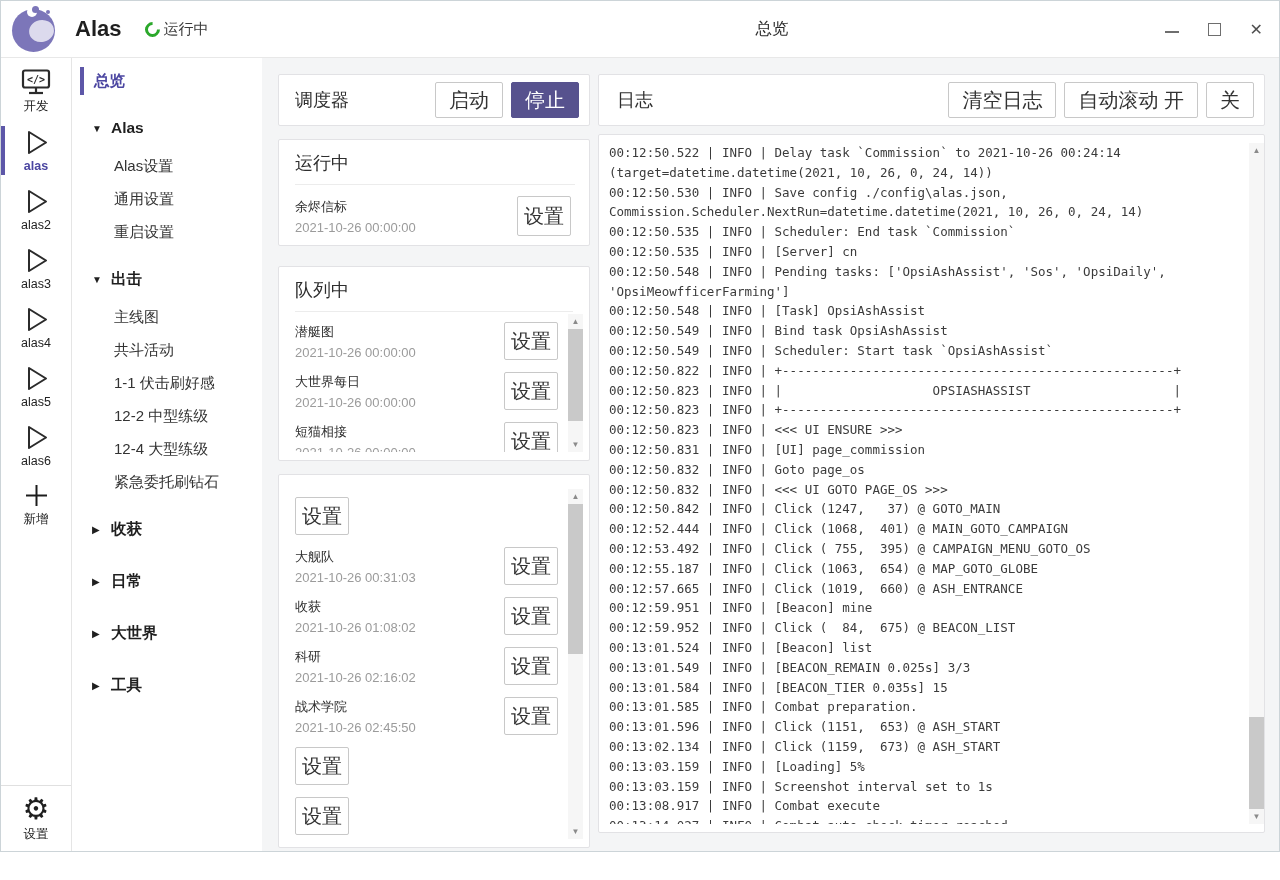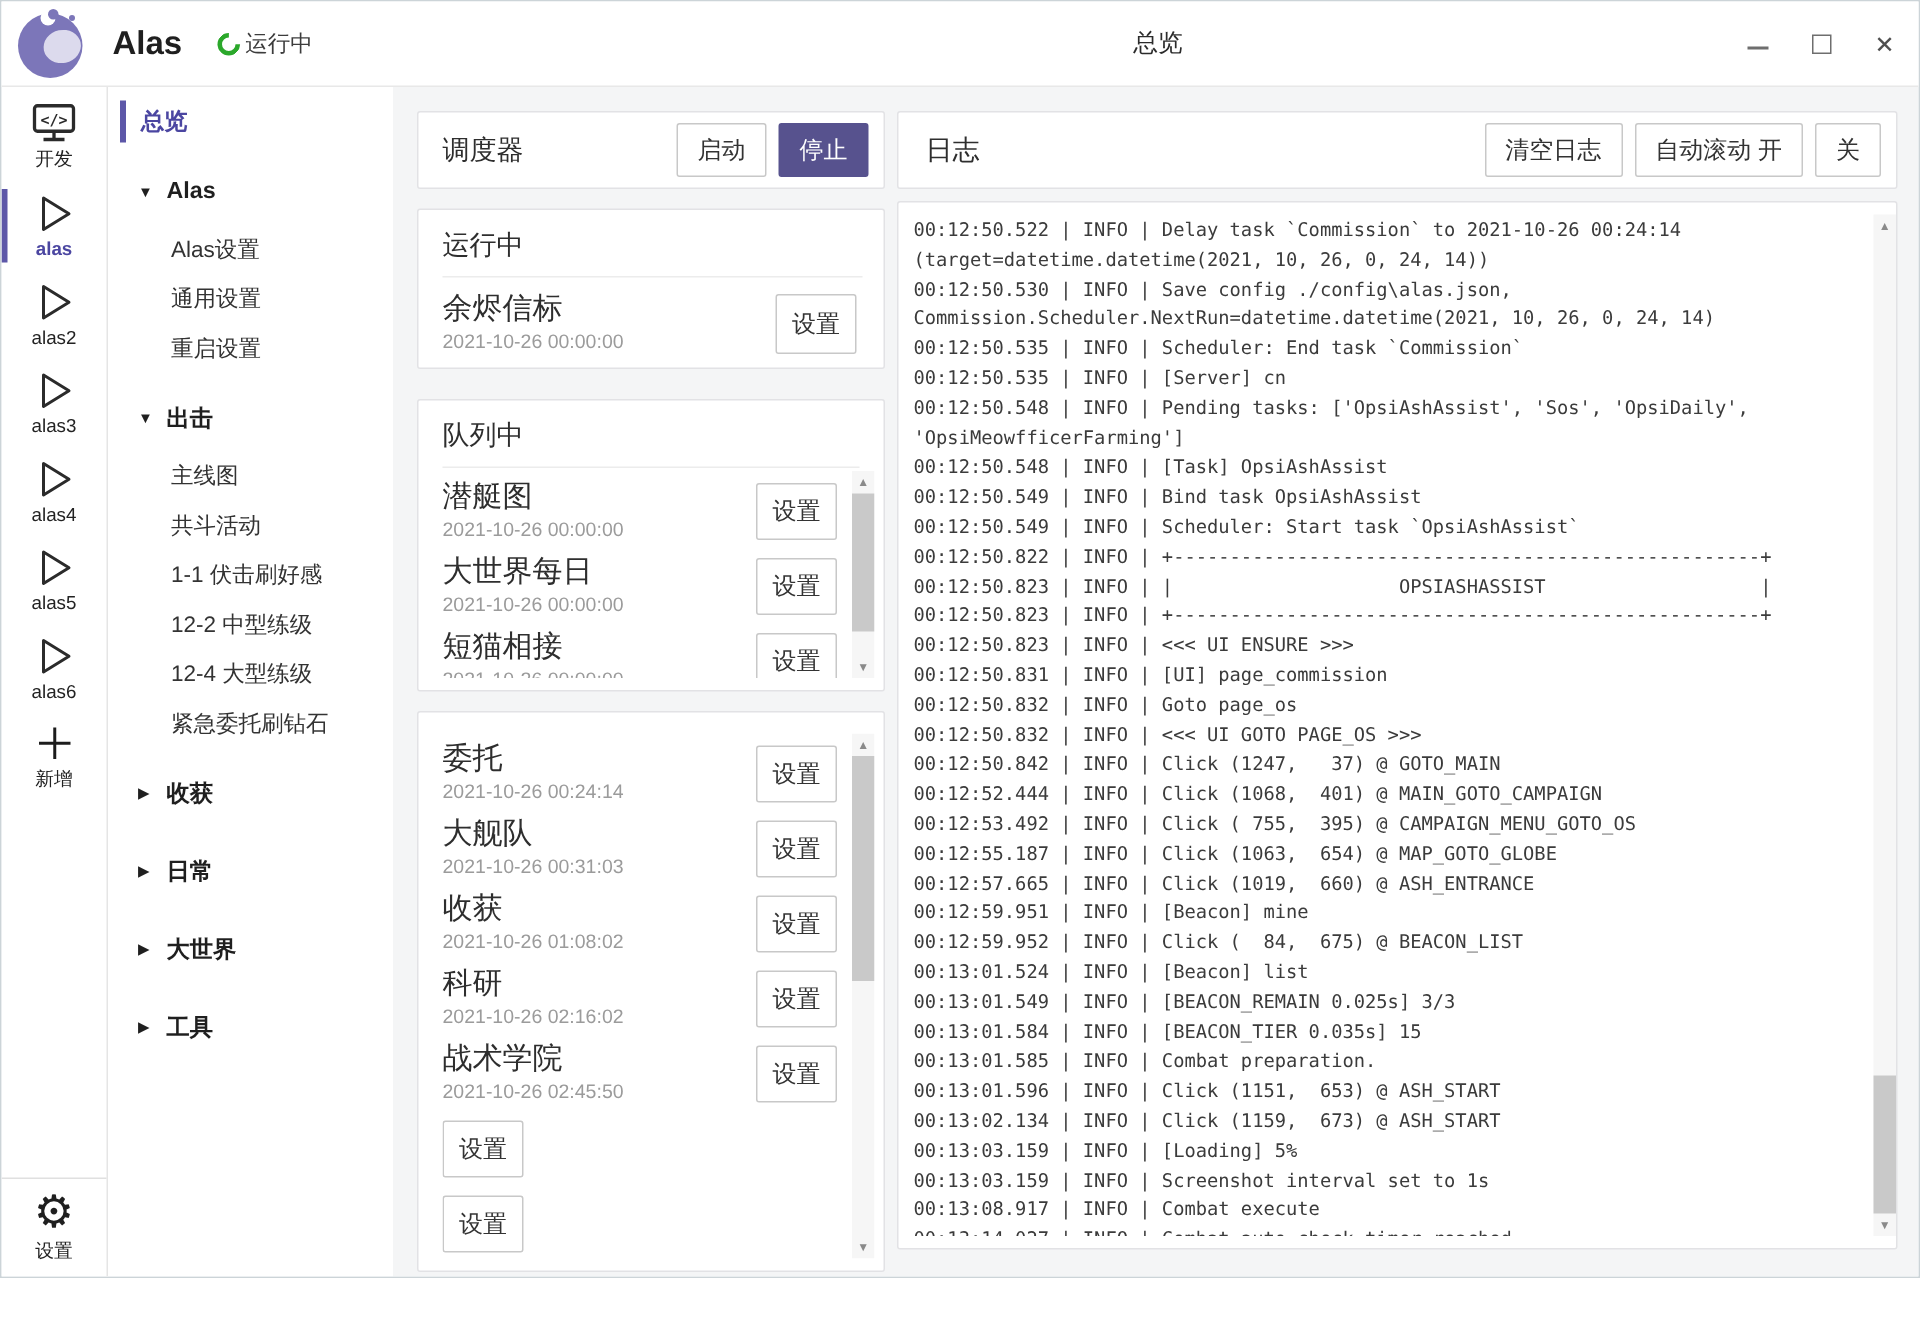--- a/index.html
+++ b/index.html
@@ -49,41 +49,41 @@
   .menu-group{height:44px;margin-top:8px;display:flex;align-items:center;gap:9px;padding-left:12px;font-size:15.5px;font-weight:bold;color:#1f1f1f;}
   .menu-group .arrow{font-size:10px;color:#1f1f1f;width:10px;}
   .menu-sub{height:33px;display:flex;align-items:center;padding-left:34px;font-size:15px;color:#333;}
 
   
   .content{flex:1;background:#f4f5f6;display:flex;padding:16px 14px 18px 16px;gap:8px;overflow:hidden;}
   .card{background:#fff;border:1px solid #e2e2e5;border-radius:2px;}
   .col-left{width:312px;flex:0 0 312px;display:flex;flex-direction:column;}
   .col-right{flex:1;display:flex;flex-direction:column;}
 
-  .btn{background:#fff;border:1px solid #c8c8c8;border-radius:2px;font-size:16px;color:#333;
+  .btn{background:#fff;border:1px solid #c8c8c8;border-radius:2px;font-size:20px;color:#333;
        font-family:inherit;height:36px;padding:0 13px;cursor:pointer;}
   .btn.primary{background:var(--accent);border-color:var(--accent);color:#fff;}
 
   .scheduler-bar{height:52px;flex:0 0 52px;display:flex;align-items:center;padding:0 10px 0 16px;}
   .panel-title{font-size:18px;color:#2e2e2e;flex:1;}
   .scheduler-bar .btn{margin-left:8px;}
 
   .running-card{height:107px;flex:0 0 107px;margin-top:13px;padding:12px 14px 0 16px;display:flex;flex-direction:column;}
   .card-title{font-size:18px;color:#2e2e2e;line-height:22px;}
   .divider{border-top:1px solid #ececec;margin-top:10px;}
 
   .list-card{display:flex;flex-direction:column;padding:12px 6px 8px 16px;}
   .queue-card{height:195px;flex:0 0 195px;margin-top:20px;}
   .wait-card{flex:1;margin-top:13px;}
   .list-head{padding-right:10px;}
   .list-wrap{flex:1;display:flex;overflow:hidden;margin-top:2px;}
   .task-list{flex:1;overflow:hidden;}
   .task-row{height:50px;display:flex;align-items:center;padding-top:4px;}
   .task-info{flex:1;display:flex;flex-direction:column;justify-content:center;}
-  .task-name{font-size:20px;color:#2e2e2e;line-height:19px;}
+  .task-name{font-size:13px;color:#2e2e2e;line-height:19px;}
   .task-time{font-size:13px;color:#9b9b9b;line-height:17px;margin-top:3px;}
   .task-set{width:54px;height:38px;padding:0;margin-right:10px;flex:0 0 54px;}
   .running-card .task-row{height:56px;padding-top:6px;}
   .running-card .task-set{margin-right:4px;width:56px;height:40px;}
 
   .vscroll{width:15px;flex:0 0 15px;background:#f6f6f6;display:flex;flex-direction:column;align-items:center;}
   .sarrow{height:15px;line-height:15px;font-size:8px;color:#8a8a8a;}
   .sthumb{width:15px;background:#c9c9c9;}
   .t-queue{height:92px;}
   .t-wait{height:150px;}
@@ -304,24 +304,20 @@
               <span class="sthumb t-queue"></span>
               <span class="sarrow down">▼</span>
             </div>
           </div>
         </div>
 
         <div class="card list-card wait-card">
           <div class="list-wrap">
             <div class="task-list">
                 <div class="task-row">
-                  <div class="task-info">
-                    <div class="task-name">委托</div>
-                    <div class="task-time">2021-10-26 00:24:14</div>
-                  </div>
                   <button class="btn task-set">设置</button>
                 </div>
                 <div class="task-row">
                   <div class="task-info">
                     <div class="task-name">大舰队</div>
                     <div class="task-time">2021-10-26 00:31:03</div>
                   </div>
                   <button class="btn task-set">设置</button>
                 </div>
                 <div class="task-row">

